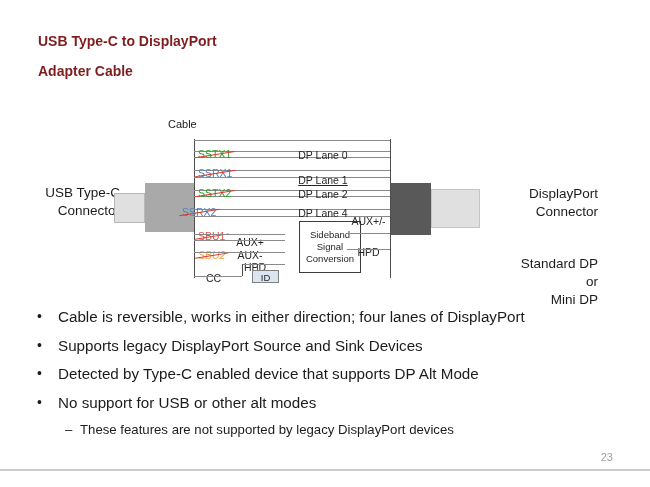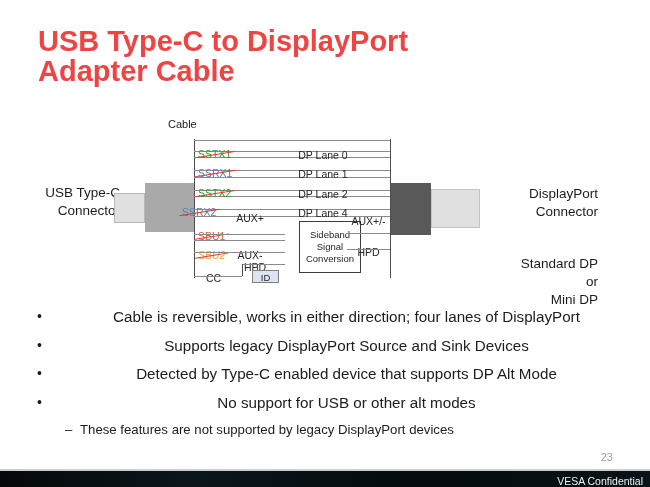--- a/index.html
+++ b/index.html
@@ -1,22 +1,22 @@
 <!DOCTYPE html>
 <html><head>
 <meta charset="utf-8">
 <style>
   html,body{margin:0;padding:0;background:#fff;}
   .slide{
     position:relative;width:650px;height:487px;background:#ffffff;
     font-family:"Liberation Sans",sans-serif;color:#1f1f1f;overflow:hidden;
   }
   
-  .title{position:absolute;left:38px;top:26px;font-size:29px;font-weight:bold;
-         color:#ef4444;line-height:30px;letter-spacing:0;}
+  .title{position:absolute;left:38px;top:26px;font-size:14px;font-weight:bold;
+         color:#7f1d1d;line-height:30px;letter-spacing:0;}
   
   .hline{position:absolute;height:1px;background:#8a8a8a;}
   .vline{position:absolute;width:1px;background:#4d4d4d;}
   .rect{position:absolute;}
   .dlabel{position:absolute;font-size:10.5px;color:#262626;line-height:11px;white-space:nowrap;margin-top:9px;}
   .center{text-align:center;}
   .pre{white-space:pre-line;}
   .ss{font-weight:normal;}
   .strike{position:relative;display:inline-block;}
   .strike::after{content:"";position:absolute;left:-3px;right:-4px;top:44%;
@@ -25,21 +25,21 @@
   .conn-label{position:absolute;font-size:13.5px;color:#1c1c1c;line-height:17.5px;text-align:right;}
   .sideband-box{position:absolute;left:285px;top:221px;width:62px;height:52px;background:#fff;
                 border:1.5px solid #3c3c3c;display:flex;align-items:center;justify-content:center;
                 font-size:9.5px;line-height:12px;text-align:center;color:#262626;box-sizing:border-box;margin-left:14px;}
   .id-box{position:absolute;left:252px;top:270px;width:27px;height:13px;background:#dbe5f1;
           border:1px solid #808080;font-size:9.5px;line-height:13px;text-align:center;
           color:#262626;box-sizing:border-box;}
   
   .bullets{position:absolute;left:35px;top:307px;width:600px;}
   .bullet{position:relative;padding-left:23px;margin-bottom:9px;font-size:15.2px;
-          line-height:19.5px;color:#1c1c1c;text-align:center;}
+          line-height:19.5px;color:#1c1c1c;}
   .bullet::before{content:"\2022";position:absolute;left:2px;top:0;font-size:14px;}
   .sub-bullet{position:relative;padding-left:45px;margin-top:1px;font-size:13.2px;
               line-height:17px;color:#1c1c1c;}
   .sub-bullet::before{content:"\2013";position:absolute;left:30px;top:0;}
   
   .page-number{position:absolute;right:37px;top:451px;font-size:11px;color:#9e9e9e;}
   .footer-rule{position:absolute;left:0;right:0;bottom:16px;height:2px;background:#c9ced2;}
   .footer-bar{position:absolute;left:0;right:0;bottom:0;height:16px;
               background:linear-gradient(90deg,#05080a 0%,#0b161b 30%,#040a0d 65%,#0a1317 100%);
               text-align:right;}
@@ -79,28 +79,28 @@
   <div class="hline" style="left:194px;top:170px;width:196px;"></div>
   <div class="hline" style="left:194px;top:177px;width:196px;"></div>
   <div class="hline" style="left:194px;top:190px;width:196px;"></div>
   <div class="hline" style="left:194px;top:196px;width:196px;"></div>
   <div class="hline" style="left:194px;top:209px;width:196px;"></div>
   <div class="hline" style="left:194px;top:216px;width:196px;"></div>
 
   <div class="dlabel" style="left:198px;top:140px;"><span class="strike ss" style="color: rgb(43, 163, 43);">SSTX1</span></div>
   <div class="dlabel center" style="left:264px;top:141px;width:118px;">DP Lane 0</div>
   <div class="dlabel" style="left:198px;top:159px;"><span class="strike ss" style="color: rgb(79, 129, 189);">SSRX1</span></div>
-  <div class="dlabel center" style="left:264px;top:160px;width:118px;">DP Lane 1</div>
+  <div class="dlabel center" style="left:264px;top:166px;width:118px;text-decoration:underline;">DP Lane 1</div>
   <div class="dlabel" style="left:198px;top:179px;"><span class="strike ss" style="color: rgb(43, 163, 43);">SSTX2</span></div>
   <div class="dlabel center" style="left:264px;top:180px;width:118px;">DP Lane 2</div>
   <div class="dlabel" style="left:182px;top:198px;"><span class="strike ss" style="color: rgb(79, 129, 189);">SSRX2</span></div>
   <div class="dlabel center" style="left:264px;top:199px;width:118px;">DP Lane 4</div>
 
   <div class="dlabel" style="left:198px;top:222px;"><span class="strike" style="color: rgb(226, 84, 75);">SBU1</span></div>
-  <div class="dlabel center" style="left:228px;top:204px;width:44px;">AUX+</div>
+  <div class="dlabel center" style="left:228px;top:228px;width:44px;">AUX+</div>
   <div class="hline" style="left:194px;top:234px;width:91px;"></div>
   <div class="hline" style="left:194px;top:240px;width:91px;"></div>
 
   <div class="dlabel" style="left:198px;top:241px;"><span class="strike" style="color: rgb(245, 158, 63); font-style: italic;">SBU2</span></div>
   <div class="dlabel center" style="left:228px;top:241px;width:44px;">AUX-</div>
   <div class="hline" style="left:194px;top:252px;width:91px;"></div>
 
   <div class="dlabel center" style="left:238px;top:253px;width:34px;">HPD</div>
   <div class="hline" style="left:242px;top:264px;width:43px;"></div>
 
@@ -122,17 +122,14 @@
   <div class="bullets">
     <div class="bullet">Cable is reversible, works in either direction; four lanes of DisplayPort</div>
     <div class="bullet">Supports legacy DisplayPort Source and Sink Devices</div>
     <div class="bullet">Detected by Type-C enabled device that supports DP Alt Mode</div>
     <div class="bullet">No support for USB or other alt modes</div>
     <div class="sub-bullet">These features are not supported by legacy DisplayPort devices</div>
   </div>
 
   <div class="page-number">23</div>
   <div class="footer-rule"></div>
-  <div class="footer-bar">
-    <span class="footer-text">VESA Confidential</span>
-  </div>
 
 </div>
 
 </body></html>

